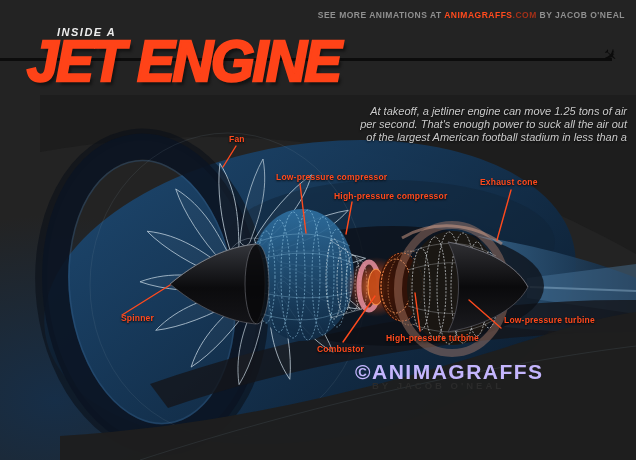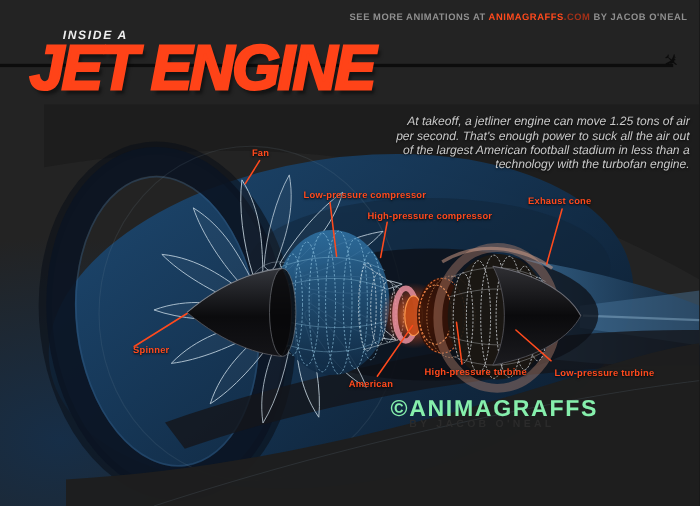--- a/index.html
+++ b/index.html
@@ -39,21 +39,21 @@
     text-shadow:0 1px 2px rgba(0,0,0,.7);
   }
   
   .lbl{
     position:absolute;font-size:8.5px;font-weight:bold;color:#ff4a1d;white-space:nowrap;
     letter-spacing:.2px;z-index:25;text-shadow:0 1px 2px rgba(0,0,0,.9);
   }
   
   .wm1{
     position:absolute;left:355px;top:360px;font-size:21px;font-weight:bold;
-    letter-spacing:1.5px;color:#86efac;z-index:5;
+    letter-spacing:1.5px;color:#c4b5fd;z-index:5;
   }
   .wm2{
     position:absolute;left:372px;top:380px;font-size:9.5px;font-weight:bold;
     letter-spacing:3px;color:#2b2b2b;z-index:5;
   }
 </style>
 </head>
 <body>
 
 <div id="stage">
@@ -236,28 +236,27 @@
 
   <div class="title-line"></div>
   <div class="plane">✈</div>
   <div class="kicker">INSIDE A</div>
   <div class="big-title">JET ENGINE</div>
 
   <div class="intro">
     <div>At takeoff, a jetliner engine can move 1.25 tons of air</div>
     <div>per second. That's enough power to suck all the air out</div>
     <div>of the largest American football stadium in less than a</div>
-    <div>technology with the turbofan engine.</div>
   </div>
 
   <div class="lbl" style="left:229px;top:134px;">Fan</div>
   <div class="lbl" style="left:276px;top:172px;">Low-pressure compressor</div>
   <div class="lbl" style="left:334px;top:191px;">High-pressure compressor</div>
   <div class="lbl" style="left:480px;top:177px;">Exhaust cone</div>
   <div class="lbl" style="left:86px;top:313px;padding-left:35px;">Spinner</div>
-  <div class="lbl" style="left:317px;top:344px;">American</div>
+  <div class="lbl" style="left:317px;top:344px;">Combustor</div>
   <div class="lbl" style="left:386px;top:333px;">High-pressure turbine</div>
-  <div class="lbl" style="left:504px;top:334px;">Low-pressure turbine</div>
+  <div class="lbl" style="left:504px;top:315px;">Low-pressure turbine</div>
 
   <div class="wm1">©ANIMAGRAFFS</div>
   <div class="wm2">BY JACOB O'NEAL</div>
 
 </div>
 
 </body></html>

